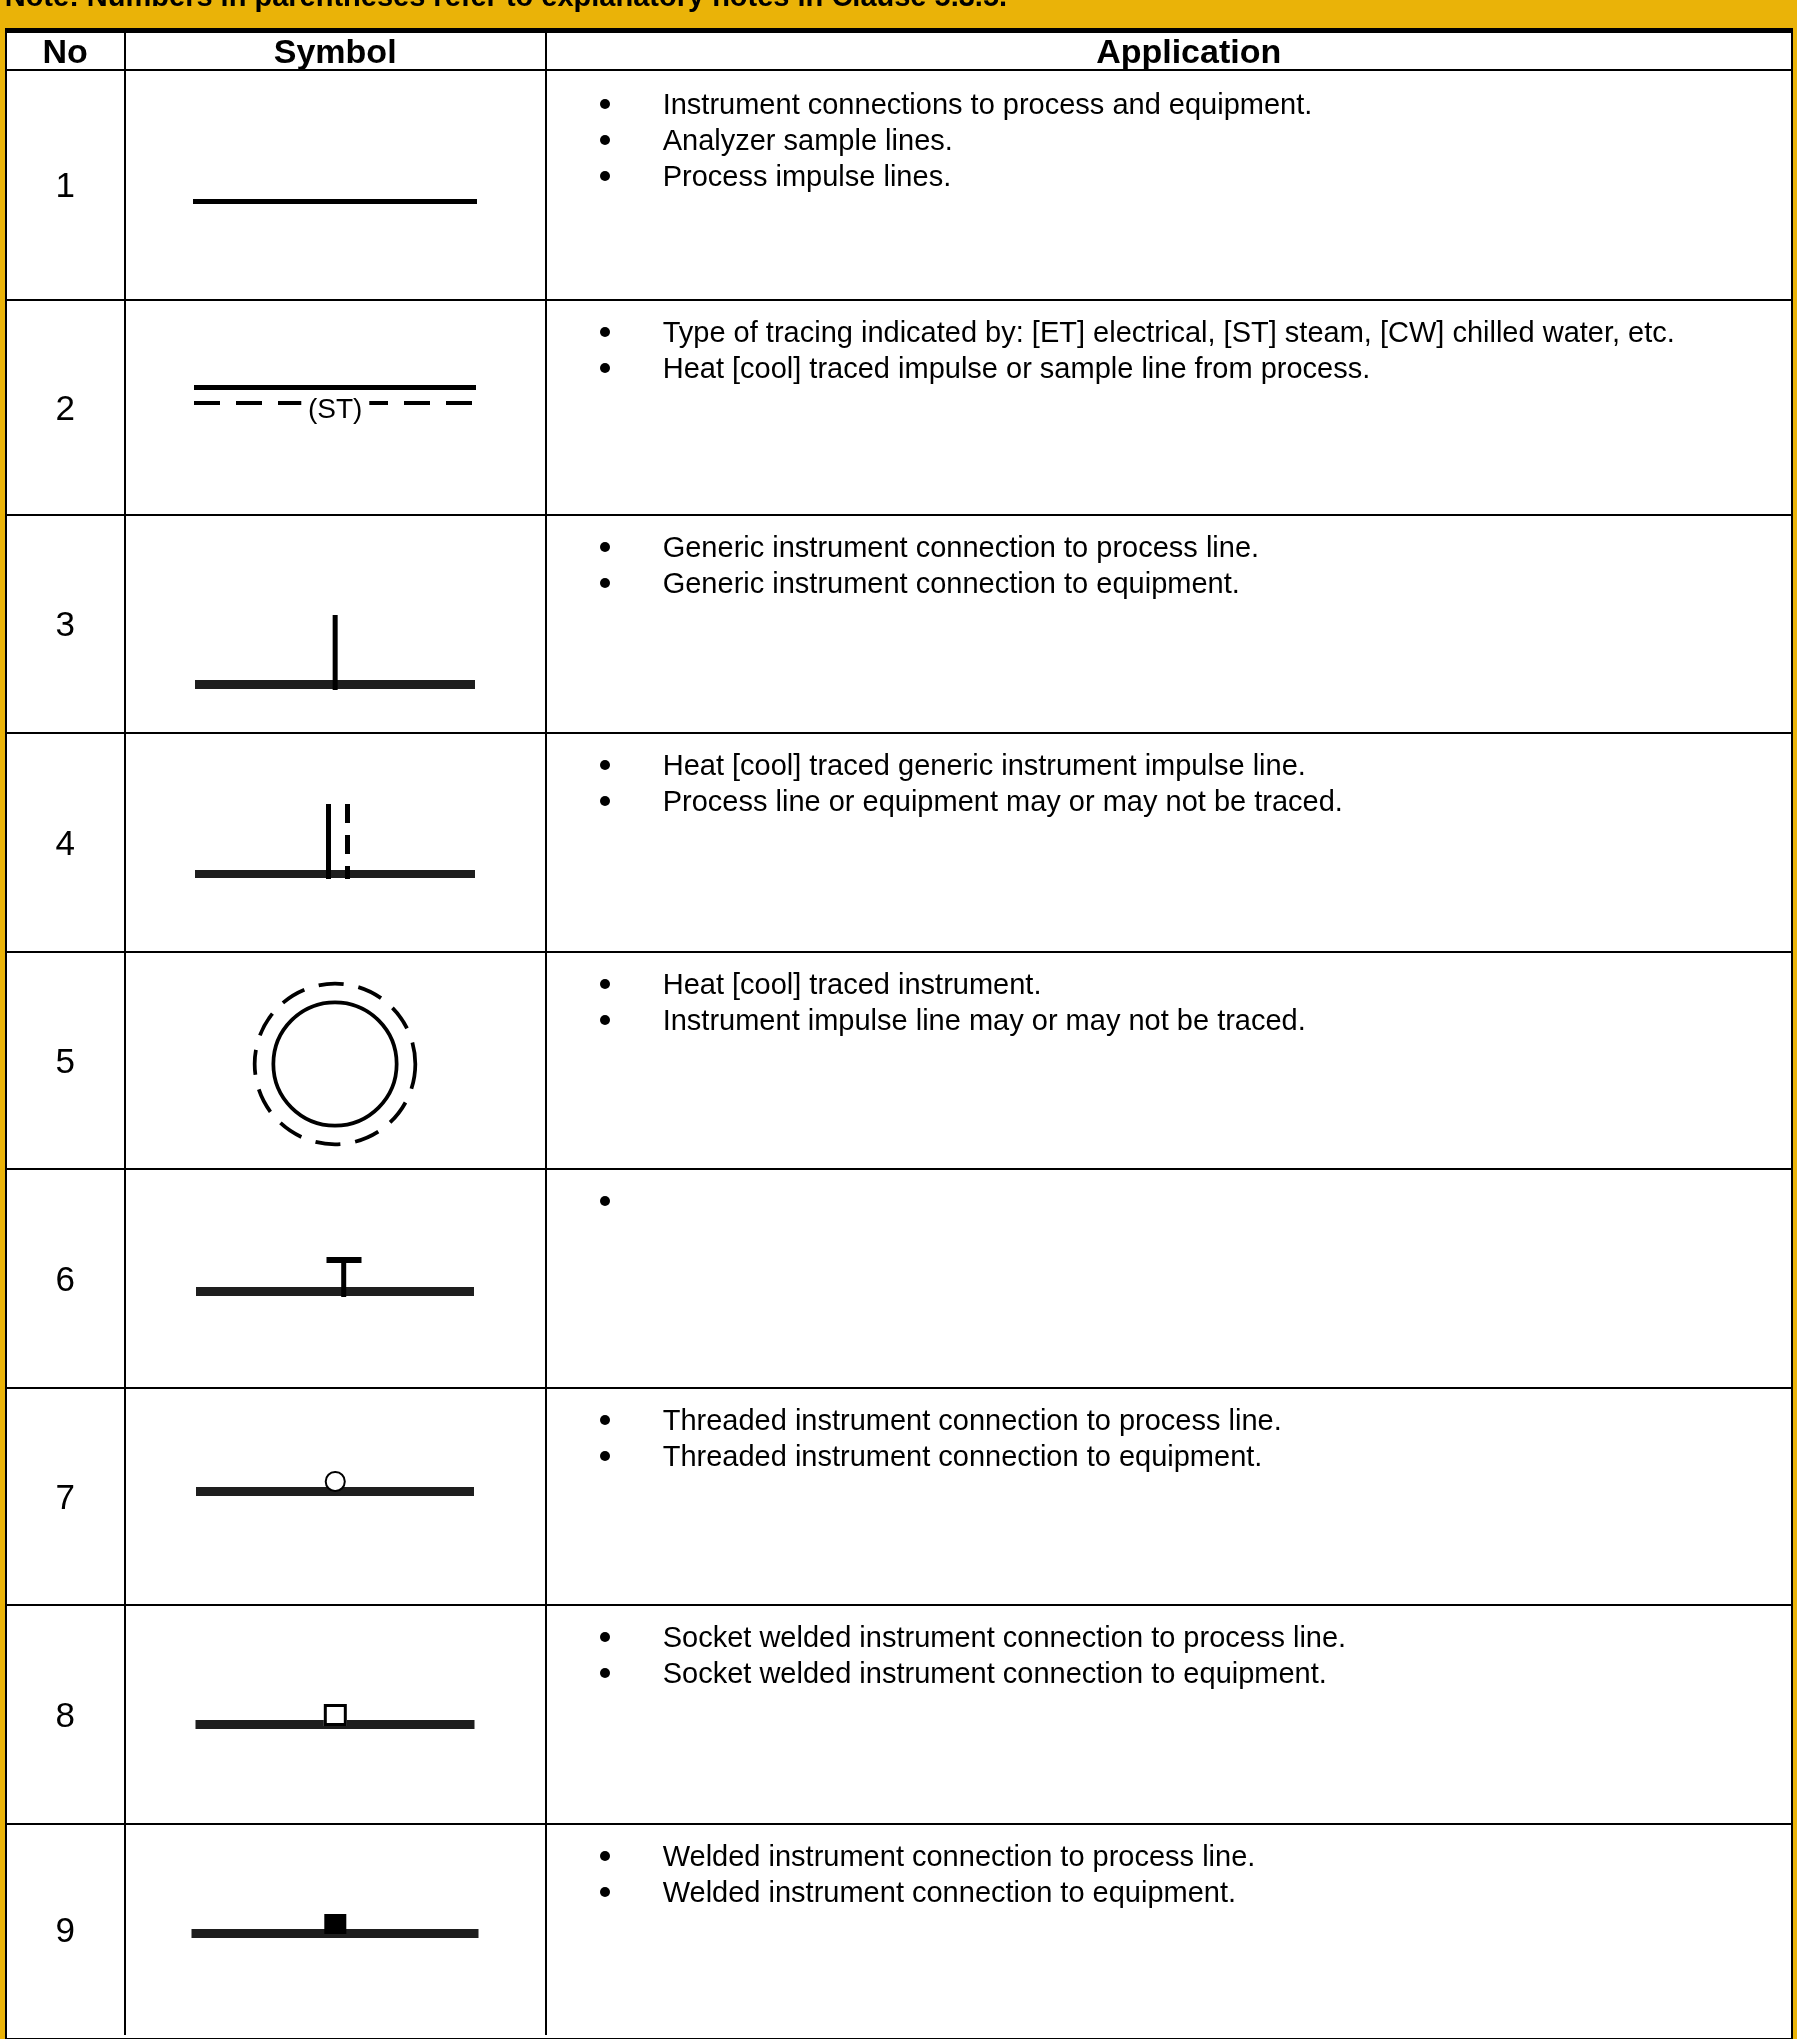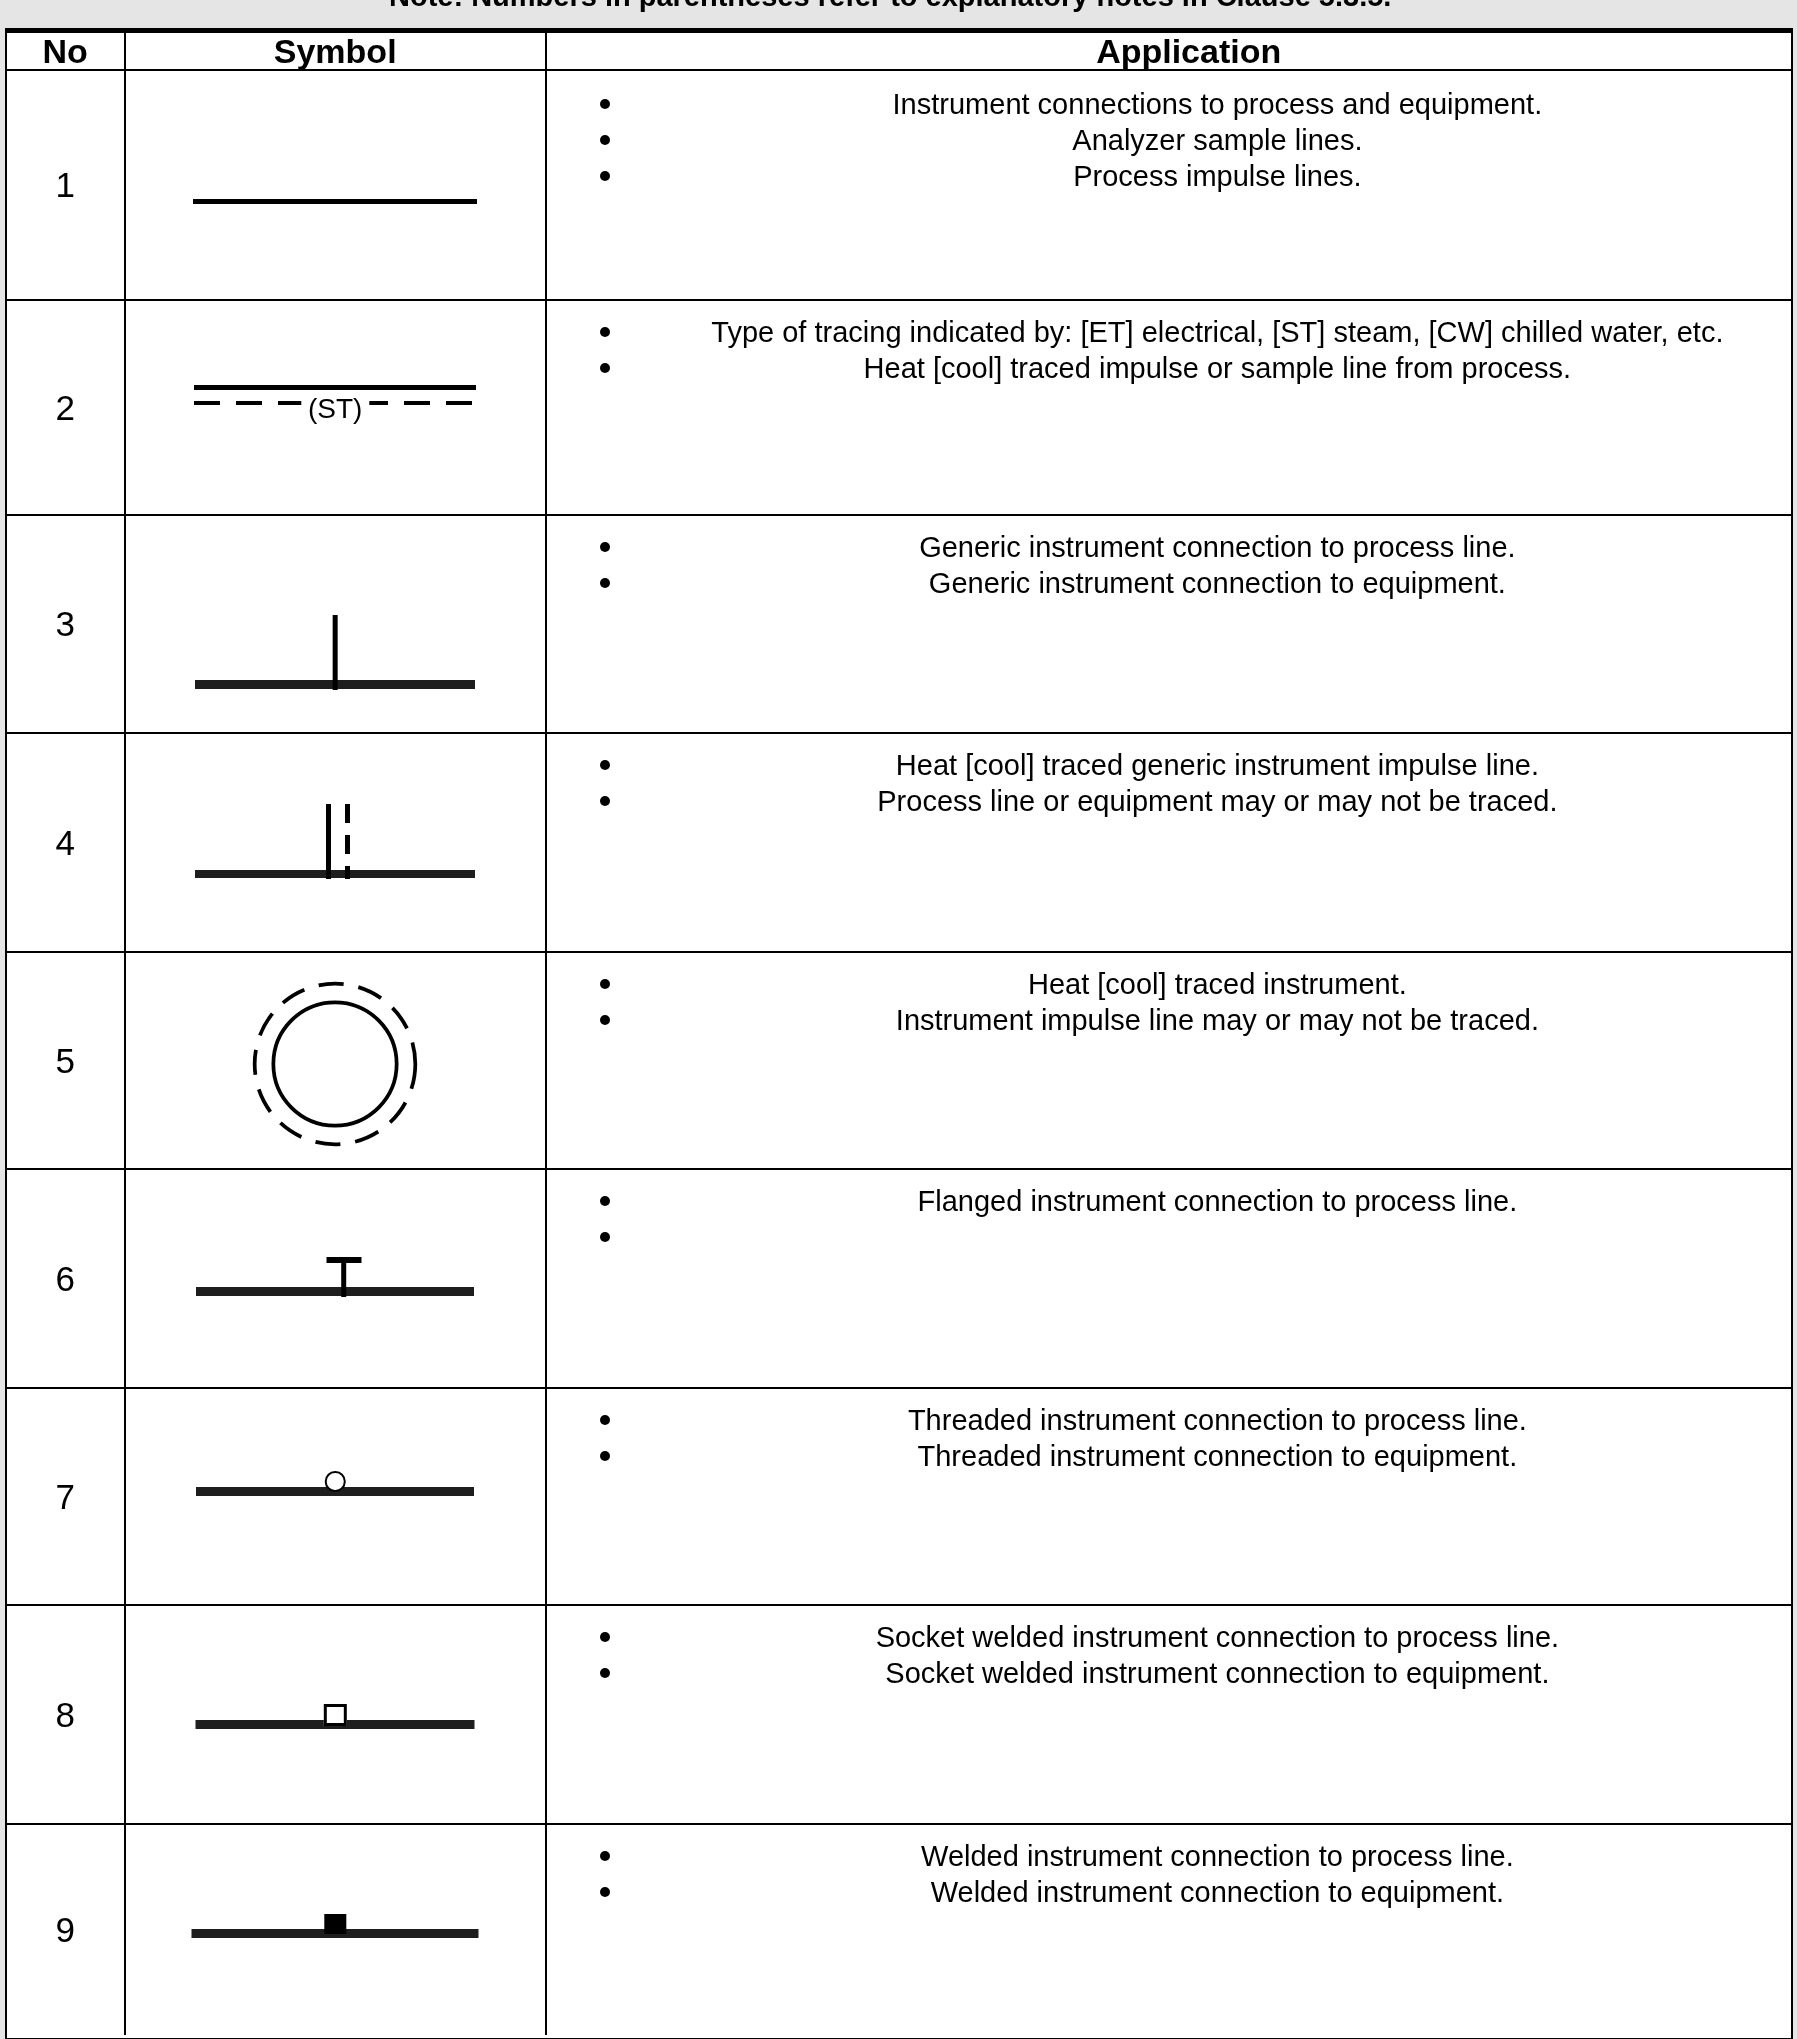--- a/index.html
+++ b/index.html
@@ -1,17 +1,17 @@
 <!DOCTYPE html>
 <html style="font-size:15px"><head>
 <meta charset="utf-8">
 <style>
   html,body{margin:0;padding:0;background:#fff;}
-  .page{position:relative;width:1797px;height:2040px;background:#e5e5e5;overflow:hidden;
-        font-family:"Liberation Sans","DejaVu Sans",sans-serif;color:#000;text-align:center;}
+  .page{position:relative;width:1797px;height:2040px;background:#eab308;overflow:hidden;
+        font-family:"Liberation Sans","DejaVu Sans",sans-serif;color:#000;}
 
   
   .note-clip{position:absolute;top:0;left:4.7px;width:1771px;height:14px;overflow:hidden;}
   .note-clip span{display:block;margin-top:-20.5px;font-size:29px;font-weight:bold;white-space:nowrap;}
 
   
   .itable{position:absolute;top:28px;left:4.7px;width:1788px;height:2012px;box-sizing:border-box;
           background:#fff;border:2.8px solid #000;border-top:5.6px solid #000;overflow:hidden;}
   .thead{display:flex;height:36px;}
   .trow{display:flex;border-top:2.8px solid #000;box-sizing:border-box;}
@@ -151,21 +151,20 @@
 
   <div class="trow r6">
     <div class="c-no">6</div>
     <div class="c-sym">
             <div class="s-hline s6a"></div>
             <div class="s-vline s6b"></div>
             <div class="s6c"></div>
           </div>
     <div class="c-app">
       <ul class="apps">
-              <li><span class="bullet"></span><span>Flanged instrument connection to process line.</span></li>
               <li><span class="bullet"></span></li>
             </ul>
     </div>
   </div>
 
   <div class="trow r7">
     <div class="c-no">7</div>
     <div class="c-sym">
             <div class="s-hline s7a"></div>
             <div class="s7b"></div>

